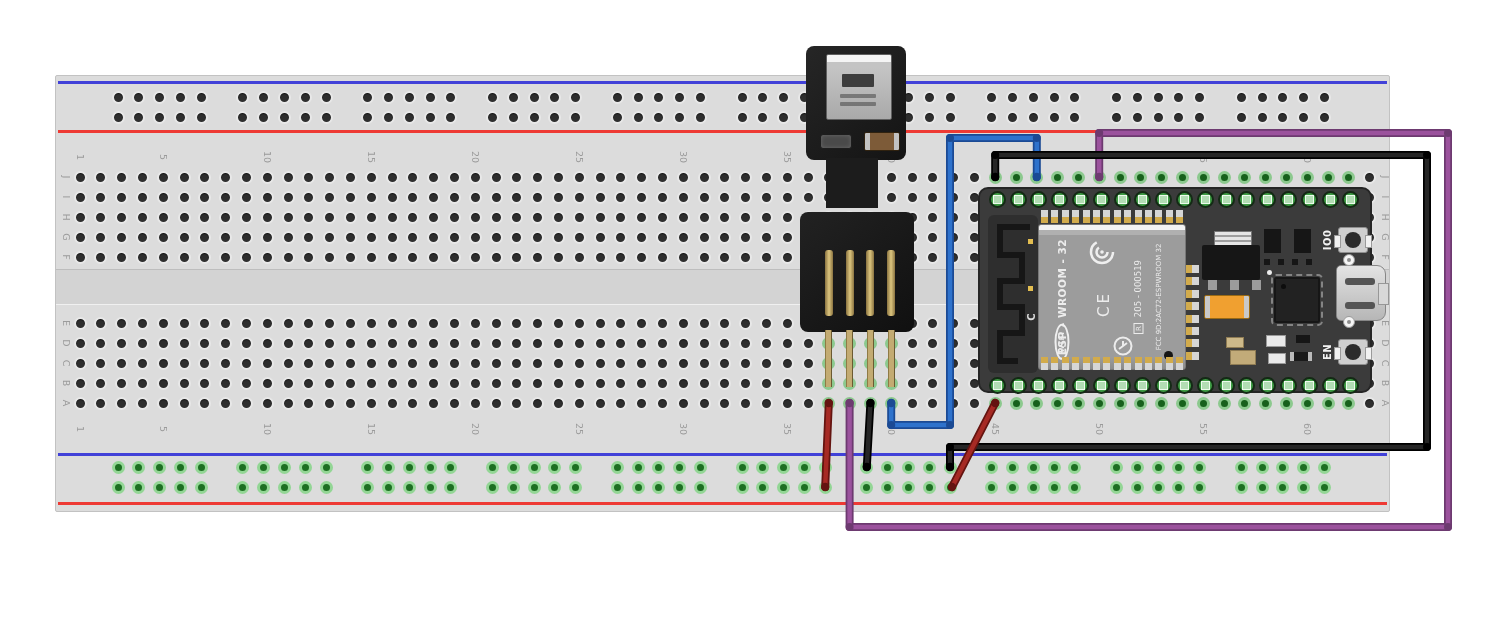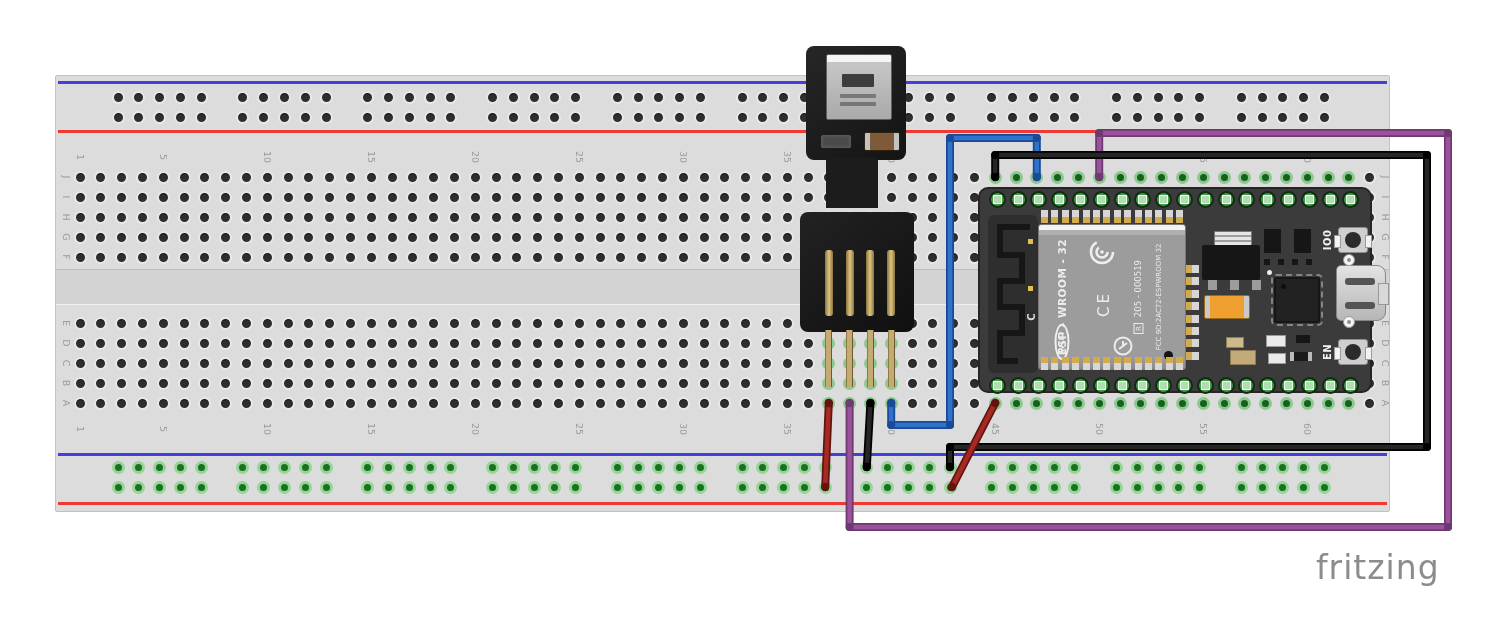--- a/index.html
+++ b/index.html
@@ -1238,14 +1238,13 @@
         <circle cx="950" cy="467" r="4.2" fill="#000000"></circle>
       </g>
       <g>
         <polyline points="995.2,403 952,487" fill="none" stroke="#641410" stroke-width="8" stroke-linecap="round" stroke-linejoin="round"></polyline>
         <polyline points="995.2,403 952,487" fill="none" stroke="#a62a24" stroke-width="4.5" stroke-linecap="round" stroke-linejoin="round"></polyline>
         <circle cx="995.2" cy="403" r="4.2" fill="#641410"></circle>
         <circle cx="952" cy="487" r="4.2" fill="#641410"></circle>
       </g>
     </svg>
 
-  <div class="logo">fritzing</div>
 </div>
 
 </body></html>

